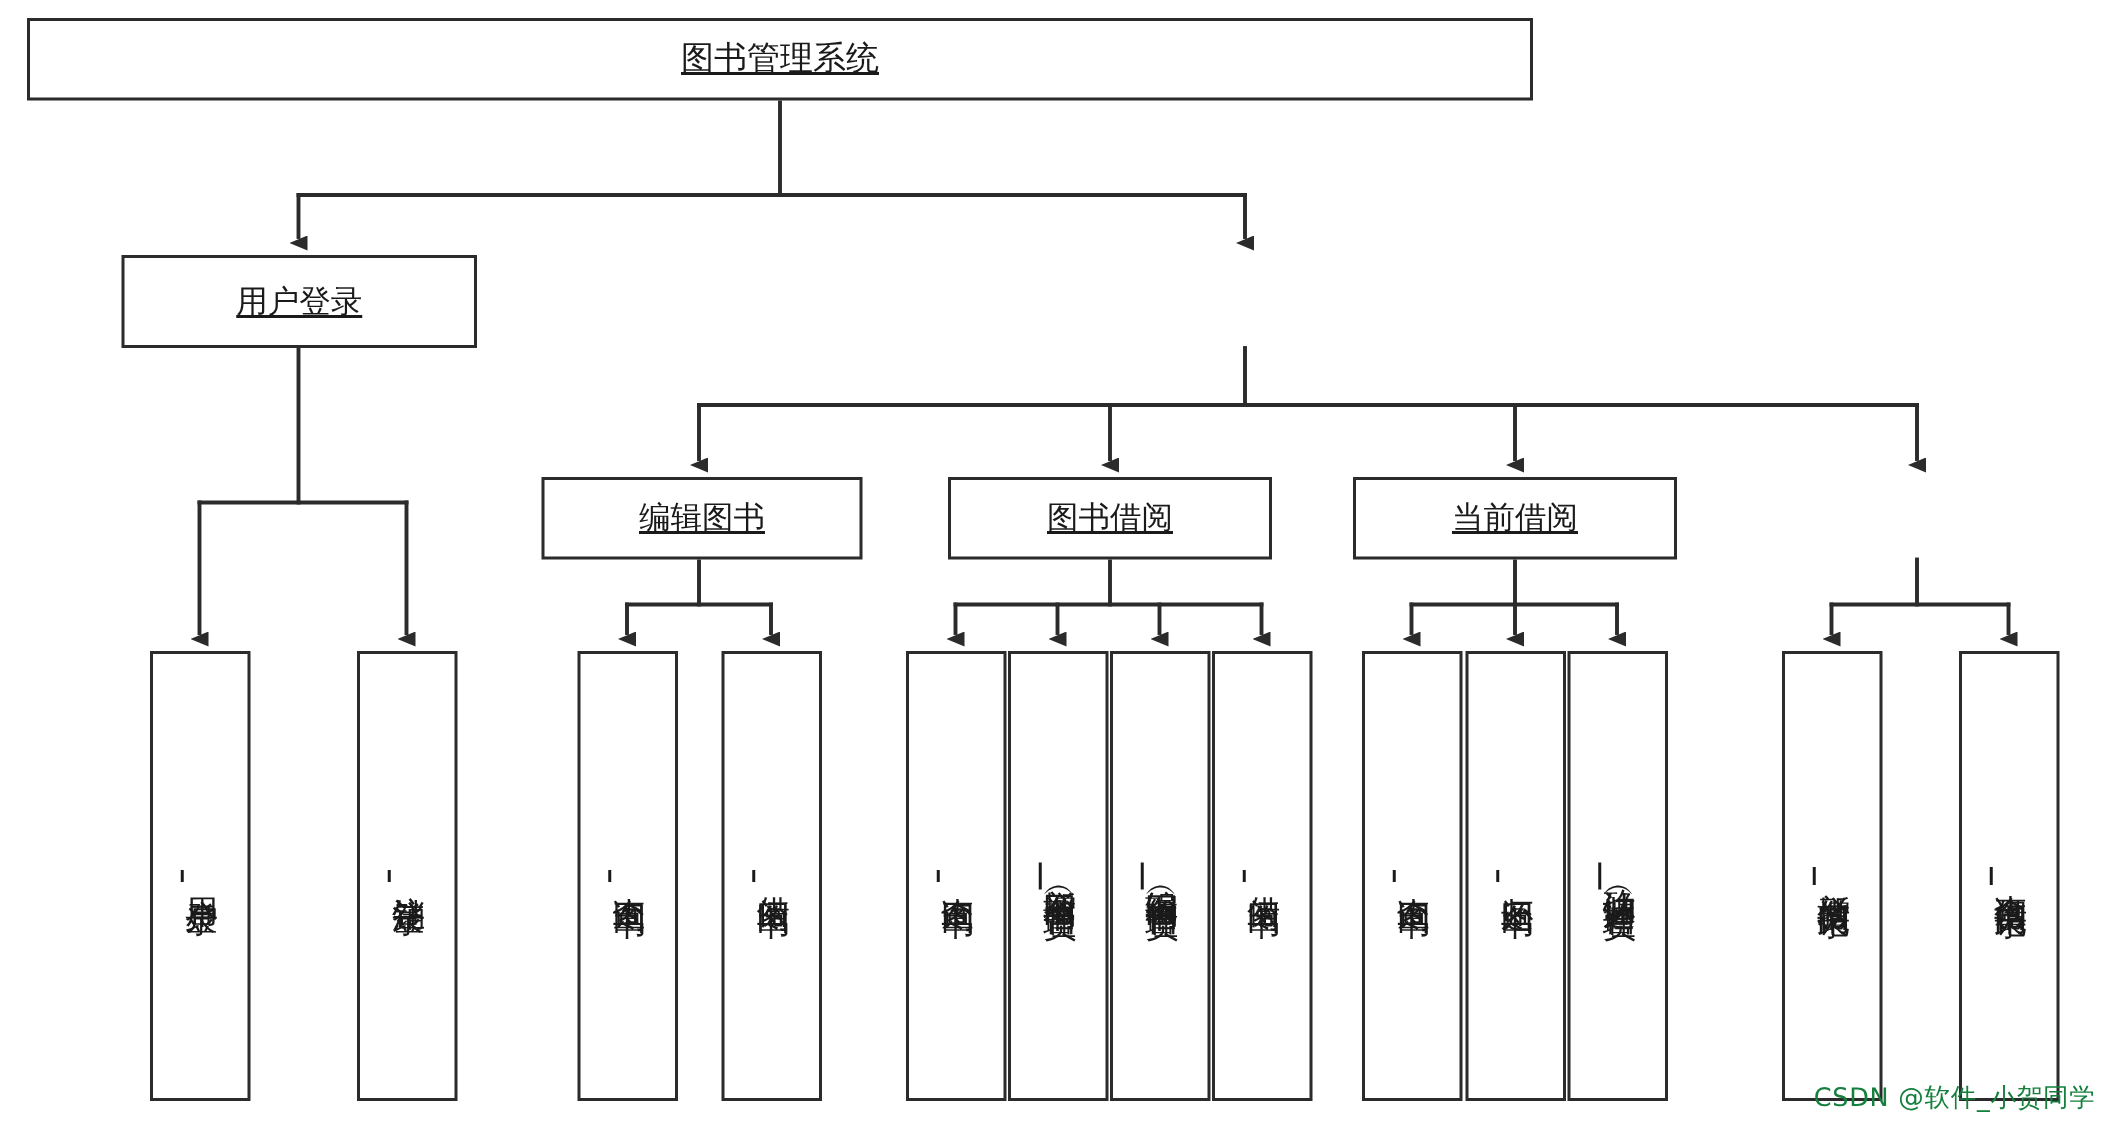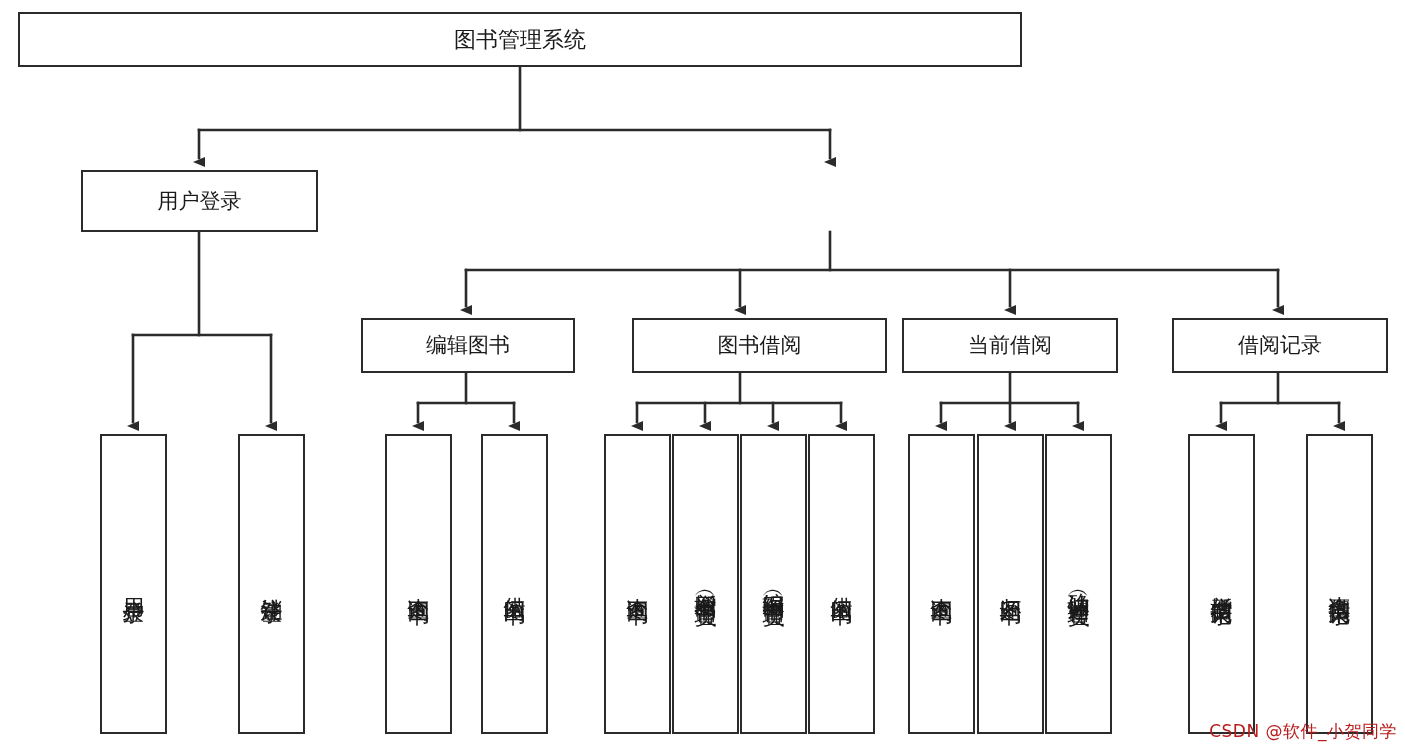--- a/index.html
+++ b/index.html
@@ -24,20 +24,21 @@
     border: 2px solid #2b2b2b;
     display: flex;
     align-items: center;
     justify-content: center;
   }
   .node .label {
     color: #1a1a1a;
     line-height: 1.08;
     white-space: nowrap;
     text-align: center;
+    text-decoration: underline;
   }
   .node.root .label { font-size: 22px; }
   .node.lvl1 .label { font-size: 21px; }
   .node.lvl2 .label { font-size: 21px; }
 
   .node.leaf {
     align-items: center;
     justify-content: center;
   }
   .node.leaf .label {
@@ -56,21 +57,21 @@
     width: 1405px;
     height: 747px;
     pointer-events: none;
   }
 
   #watermark {
     position: absolute;
     right: 8px;
     bottom: 4px;
     font-size: 17px;
-    color: #b91c1c;
+    color: #15803d;
     white-space: nowrap;
     letter-spacing: 0.5px;
   }
 </style>
 </head>
 <body>
 
 <div id="canvas">
 
   <svg id="edges" viewBox="0 0 1405 747">
@@ -129,28 +130,25 @@
     <span class="label">图书管理系统</span>
   </div>
 
   <div class="node lvl1" style="left:81px; top:170px; width:237px; height:62px;">
     <span class="label">用户登录</span>
   </div>
 
   <div class="node lvl2" style="left:361px; top:318px; width:214px; height:55px;">
     <span class="label">编辑图书</span>
   </div>
-  <div class="node lvl2" style="left:632px; top:318px; width:255px; height:55px;">
+  <div class="node lvl2" style="left:632px; top:318px; width:216px; height:55px;">
     <span class="label">图书借阅</span>
   </div>
   <div class="node lvl2" style="left:902px; top:318px; width:216px; height:55px;">
     <span class="label">当前借阅</span>
-  </div>
-  <div class="node lvl2" style="left:1172px; top:318px; width:216px; height:55px;">
-    <span class="label">借阅记录</span>
   </div>
 
   <div class="node leaf" style="left:100px; top:434px; width:67px; height:300px;">
     <span class="label">用户登录</span>
   </div>
   <div class="node leaf" style="left:238px; top:434px; width:67px; height:300px;">
     <span class="label">注销登录</span>
   </div>
 
   <div class="node leaf" style="left:385px; top:434px; width:67px; height:300px;">

